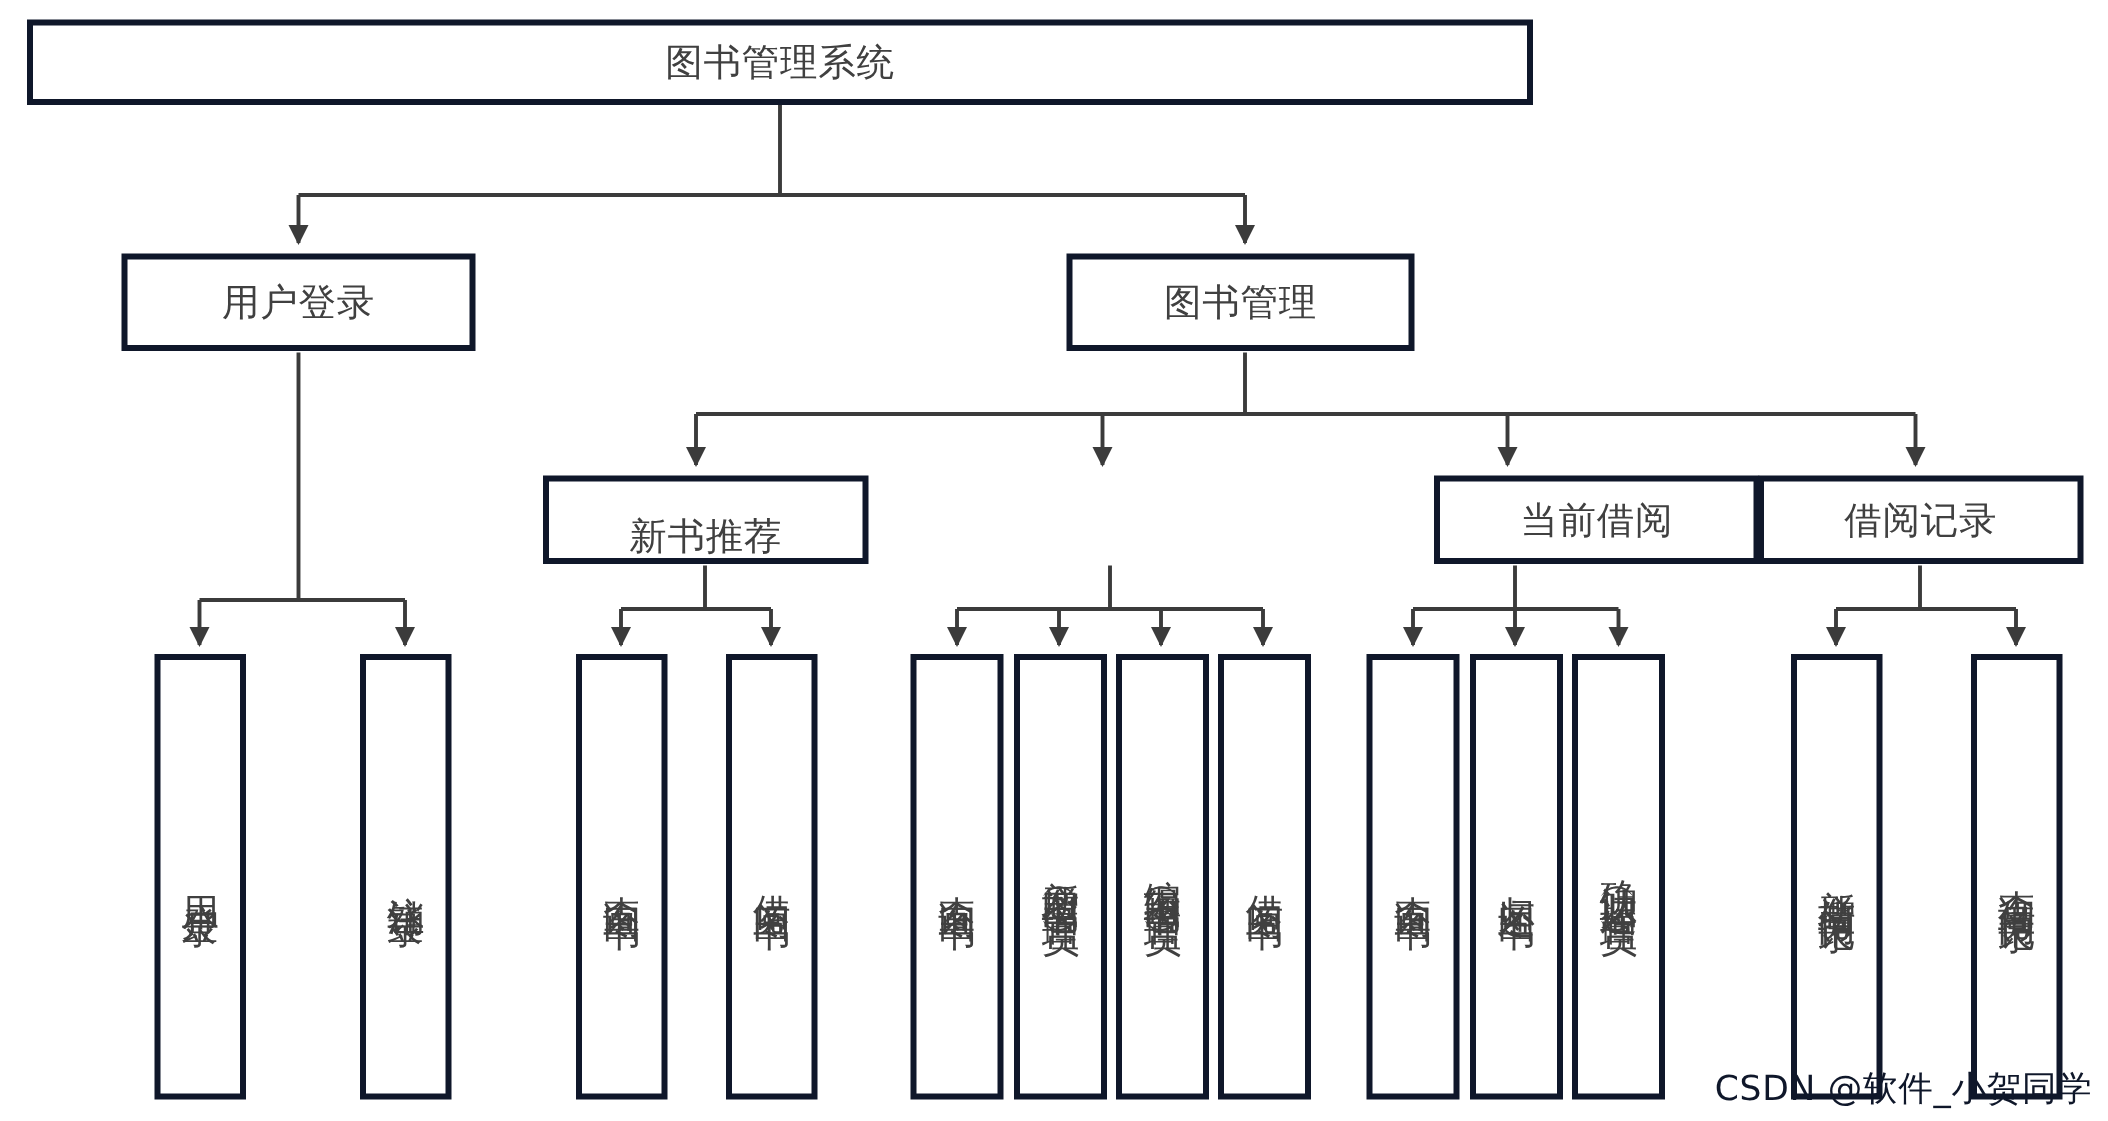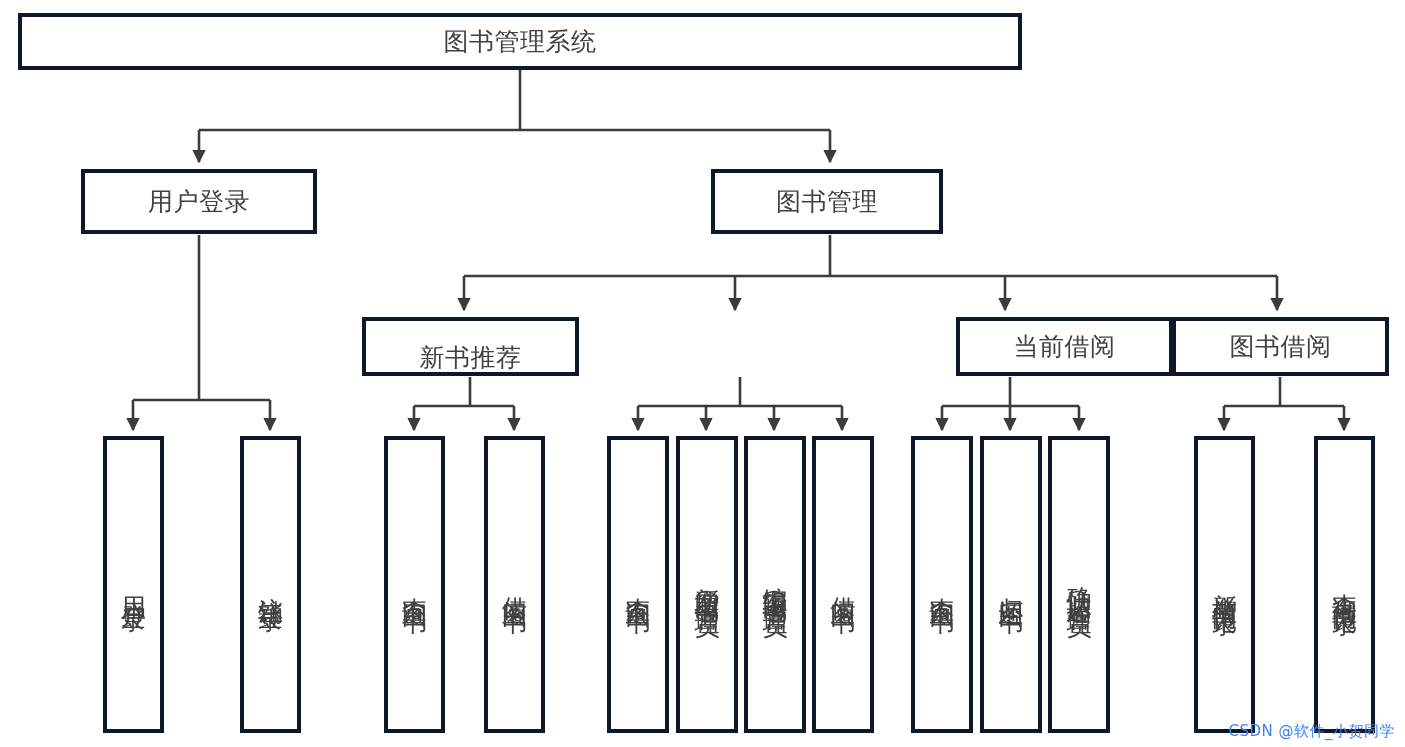--- a/index.html
+++ b/index.html
@@ -60,22 +60,22 @@
     text-orientation: upright;
     font-size: 25px;
     line-height: 1.0;
     letter-spacing: 4px;
     white-space: nowrap;
   }
   .watermark {
     position: absolute;
     right: 10px;
     bottom: 6px;
-    font-size: 15px;
-    color: #3b82f6;
+    font-size: 23px;
+    color: #0f172a;
     letter-spacing: 0.5px;
     white-space: nowrap;
     font-family: "DejaVu Sans", "Liberation Sans", sans-serif;
     margin-top: 20px;
   }
 </style>
 </head>
 <body>
 
 <div id="canvas">
@@ -141,21 +141,21 @@
     <span class="label">图书管理</span>
   </div>
 
   <div class="node h" style="left:362px; top:317px; width:217px; height:59px;align-items:flex-end;">
     <span class="label">新书推荐</span>
   </div>
   <div class="node h" style="left:956px; top:317px; width:217px; height:59px;">
     <span class="label">当前借阅</span>
   </div>
   <div class="node h" style="left:1172px; top:317px; width:217px; height:59px;">
-    <span class="label">图书借阅</span>
+    <span class="label">借阅记录</span>
   </div>
 
   <div class="node v" style="left:103px; top:436px; width:61px; height:297px;">
     <span class="label">用户登录</span>
   </div>
   <div class="node v" style="left:240px; top:436px; width:61px; height:297px;">
     <span class="label">注销登录</span>
   </div>
 
   <div class="node v" style="left:384px; top:436px; width:61px; height:297px;">

